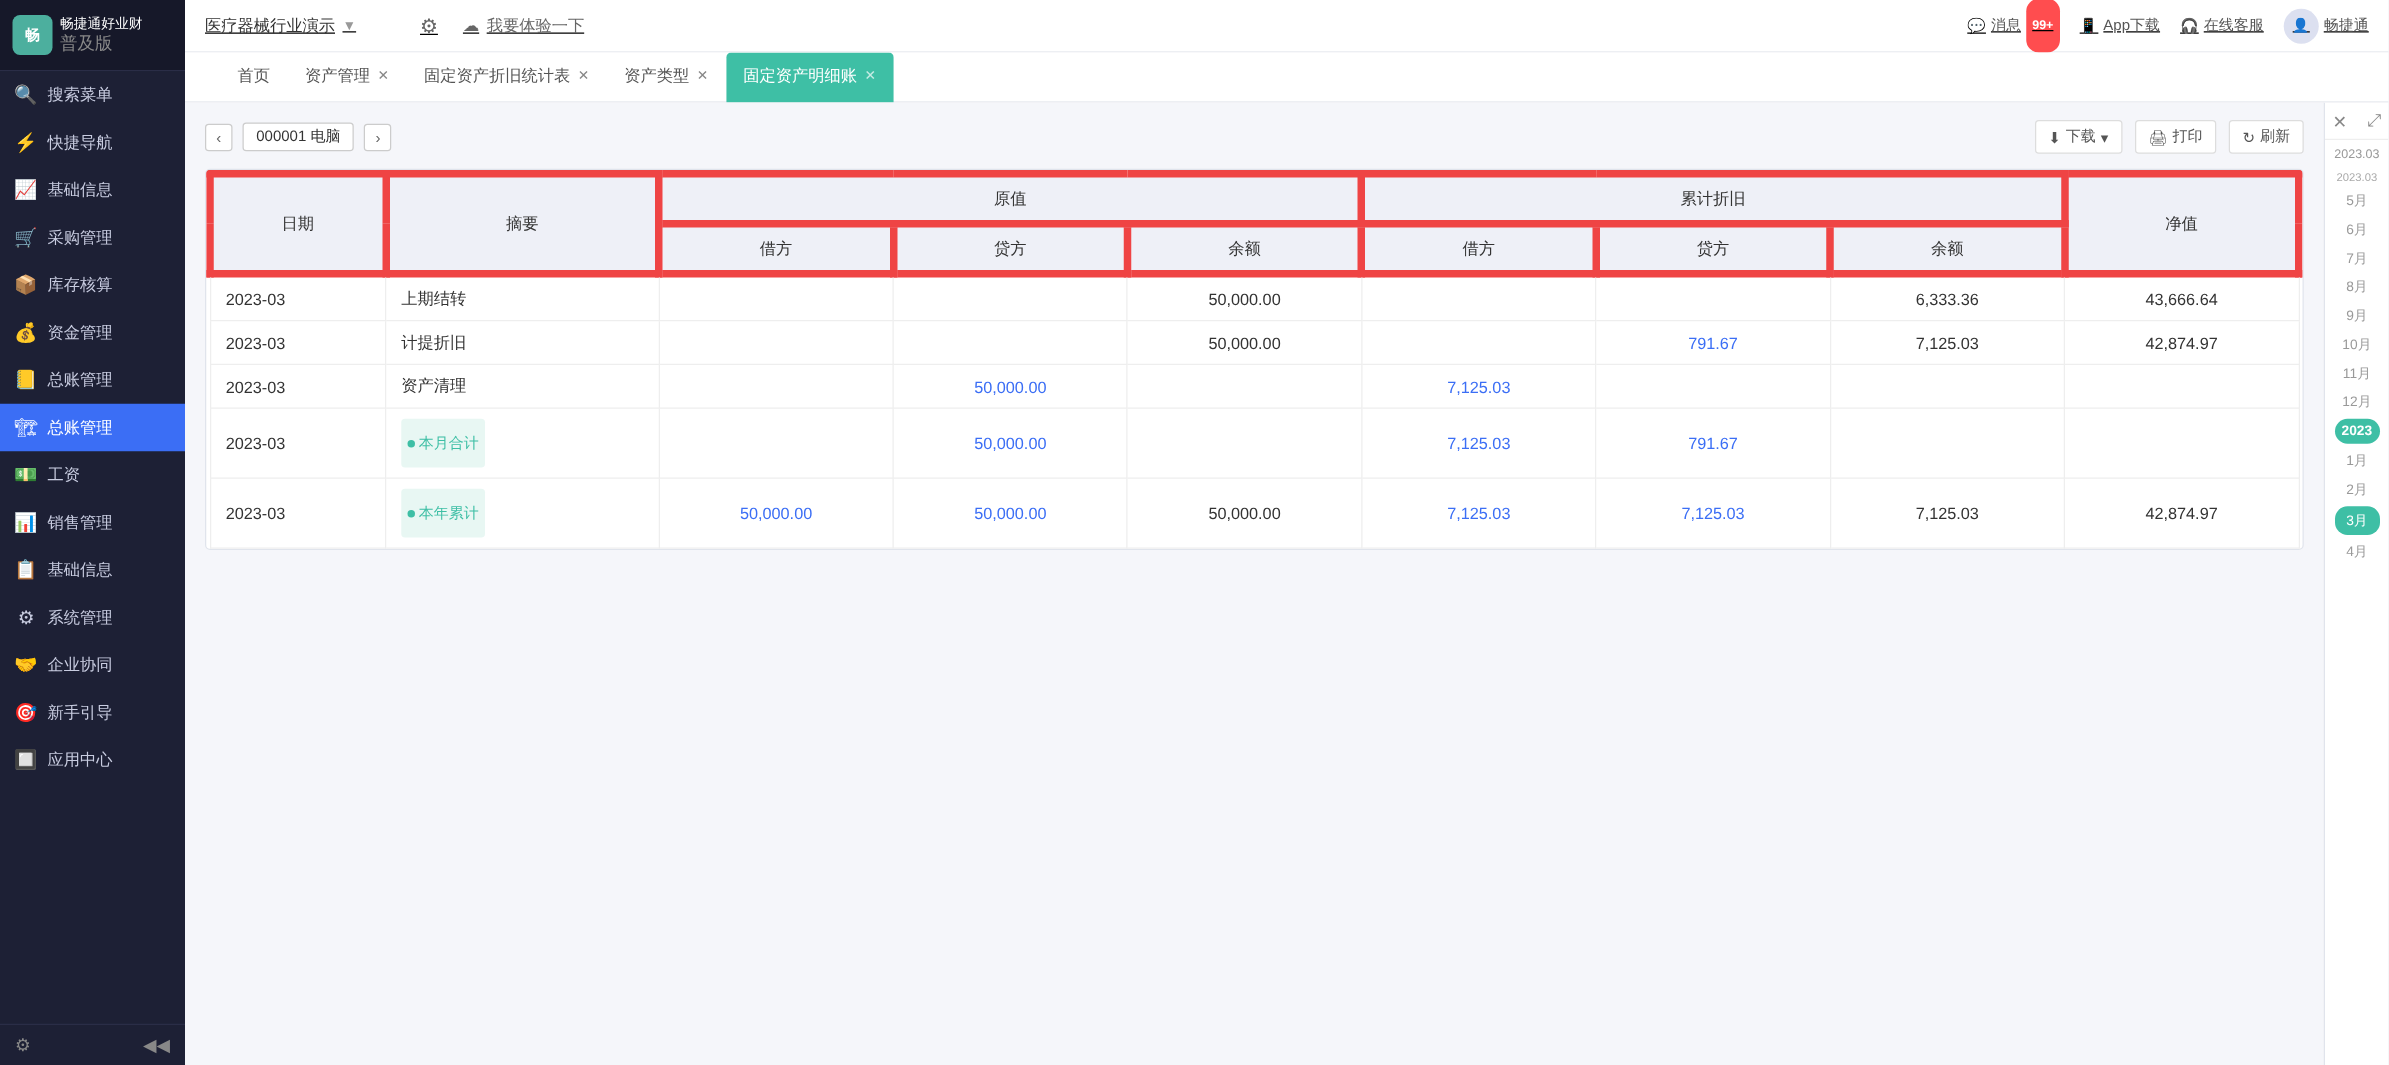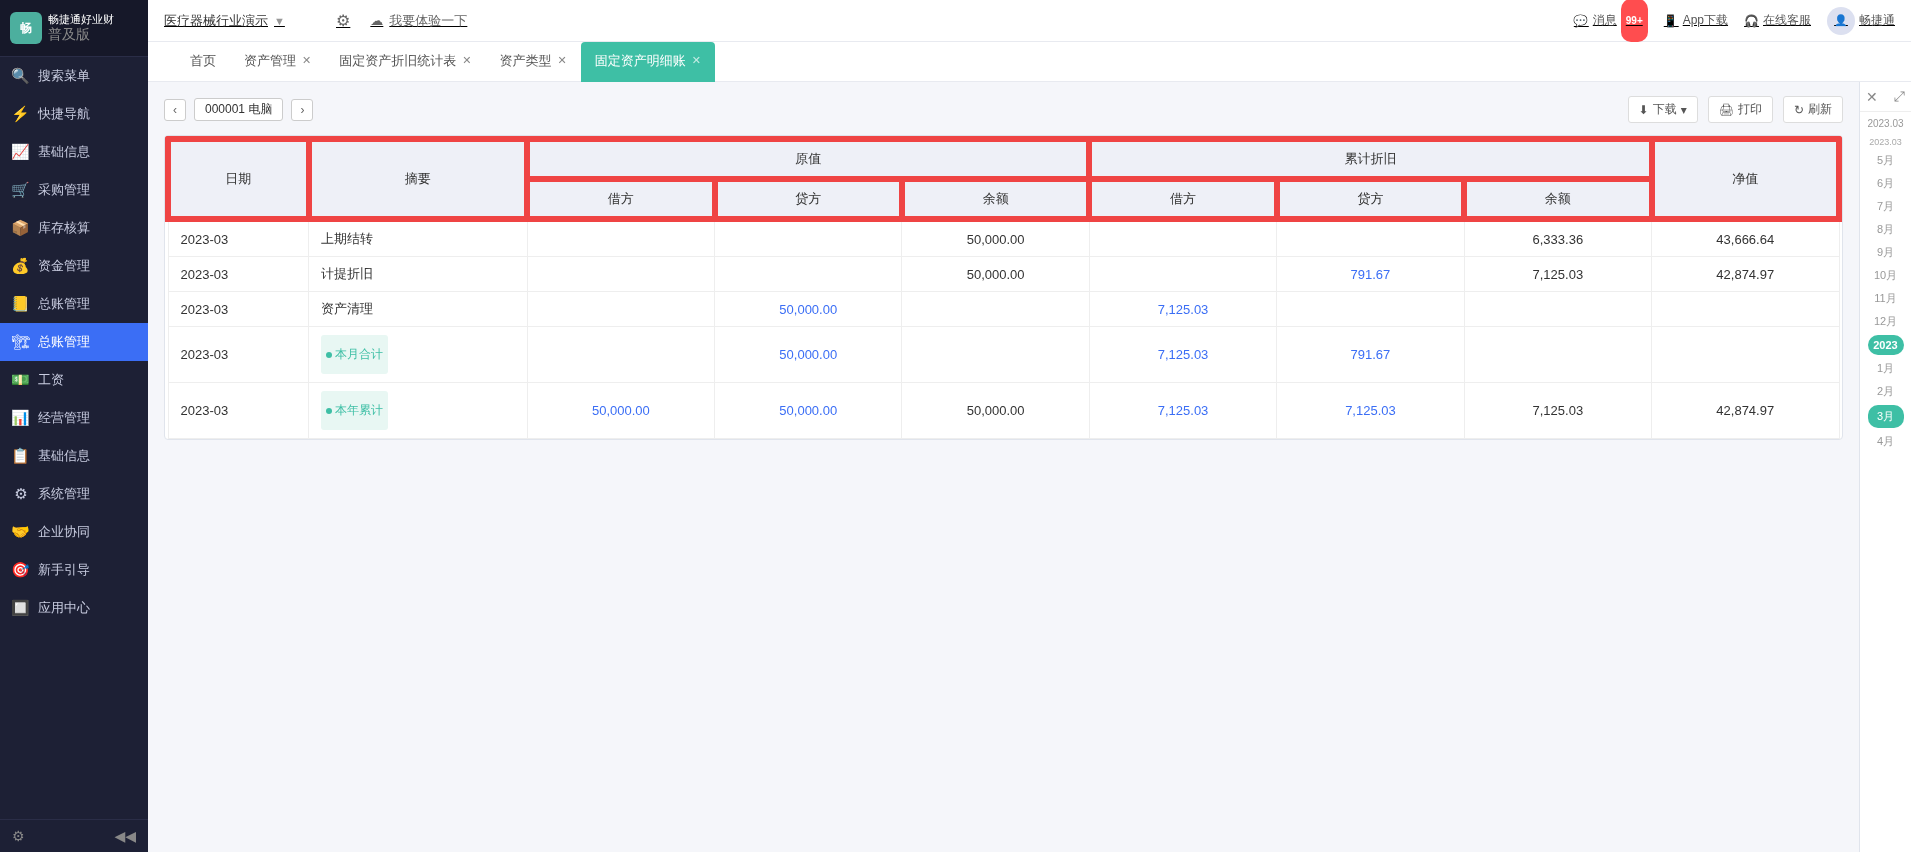--- a/index.html
+++ b/index.html
@@ -376,21 +376,21 @@
     <div class="sidebar-item active">
       <span class="sidebar-icon">🏗</span>
       <span>总账管理</span>
     </div>
     <div class="sidebar-item">
       <span class="sidebar-icon">💵</span>
       <span>工资</span>
     </div>
     <div class="sidebar-item">
       <span class="sidebar-icon">📊</span>
-      <span>经营管理</span>
+      <span>销售管理</span>
     </div>
     <div class="sidebar-item">
       <span class="sidebar-icon">📋</span>
       <span>基础信息</span>
     </div>
     <div class="sidebar-item">
       <span class="sidebar-icon">⚙</span>
       <span>系统管理</span>
     </div>
     <div class="sidebar-item">

